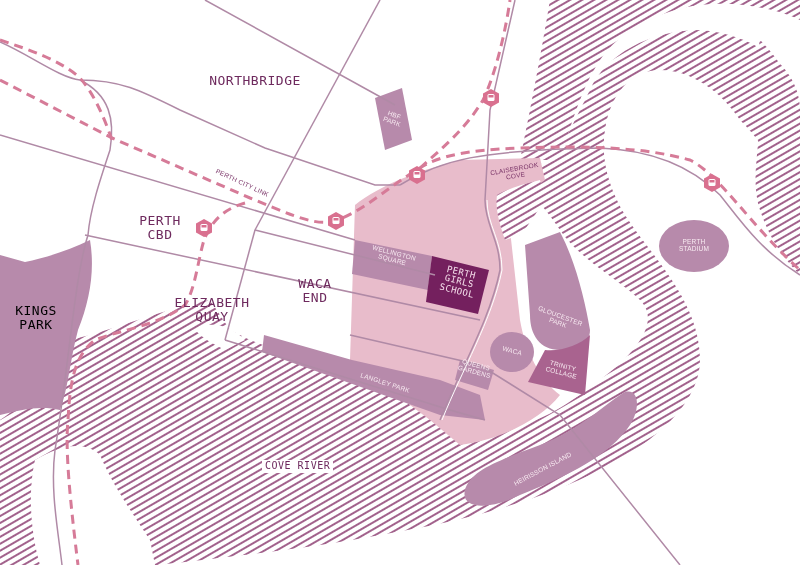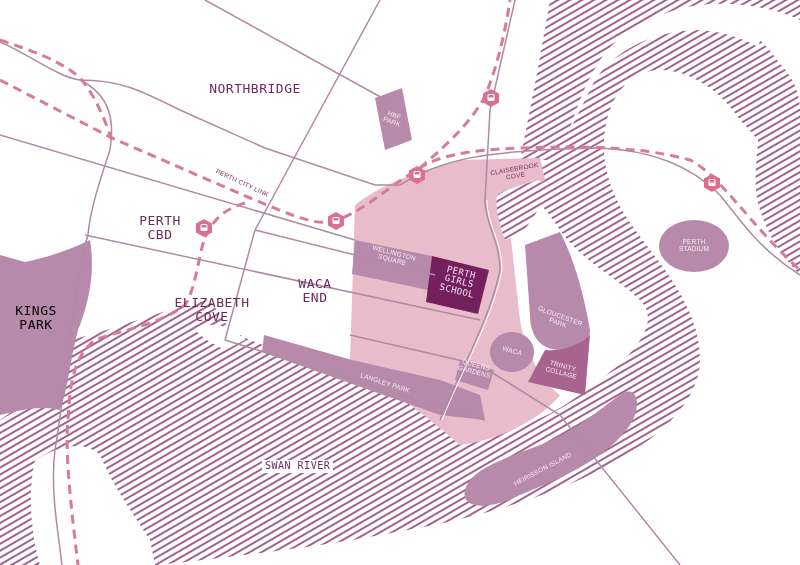--- a/index.html
+++ b/index.html
@@ -112,30 +112,30 @@
       <rect x="-2.5" y="-3" width="5" height="2.5" fill="#d9708f"></rect>
     </g>
     <g transform="translate(712,183)">
       <polygon points="0,-9 8,-4.5 8,4.5 0,9 -8,4.5 -8,-4.5" fill="#d9708f"></polygon>
       <rect x="-3.5" y="-4" width="7" height="7" rx="1.5" fill="#ffffff"></rect>
       <rect x="-2.5" y="-3" width="5" height="2.5" fill="#d9708f"></rect>
     </g>
   </g>
 </svg>
 
-<div class="lbl big" style="left:205px; top:82px; width:100px;">NORTHBRIDGE</div>
+<div class="lbl big" style="left:205px; top:74px; width:100px;">NORTHBRIDGE</div>
 <div class="lbl big" style="left:130px; top:214px; width:60px;">PERTH
 CBD</div>
 <div class="lbl big" style="left:290px; top:277px; width:50px;">WACA
 END</div>
 <div class="lbl big" style="left:172px; top:296px; width:80px;">ELIZABETH
-COVE</div>
+QUAY</div>
 <div class="lbl big-light" style="left:8px; top:304px; width:56px;">KINGS
 PARK</div>
-<div class="lbl river" style="left:262px; top:460px;">SWAN RIVER</div>
+<div class="lbl river" style="left:262px; top:460px;">COVE RIVER</div>
 
 <div class="lbl small" style="left:378px; top:112px; width:30px; transform:rotate(20deg);">HBF
 PARK</div>
 <div class="lbl small-dark" style="left:212px; top:180px; width:60px; transform:rotate(25deg);">PERTH CITY LINK</div>
 <div class="lbl small-dark" style="left:490px; top:166px; width:50px; transform:rotate(-10deg);">CLAISEBROOK
 COVE</div>
 <div class="lbl small" style="left:674px; top:239px; width:40px;">PERTH
 STADIUM</div>
 <div class="lbl small" style="left:368px; top:250px; width:50px; transform:rotate(15deg);">WELLINGTON
 SQUARE</div>

